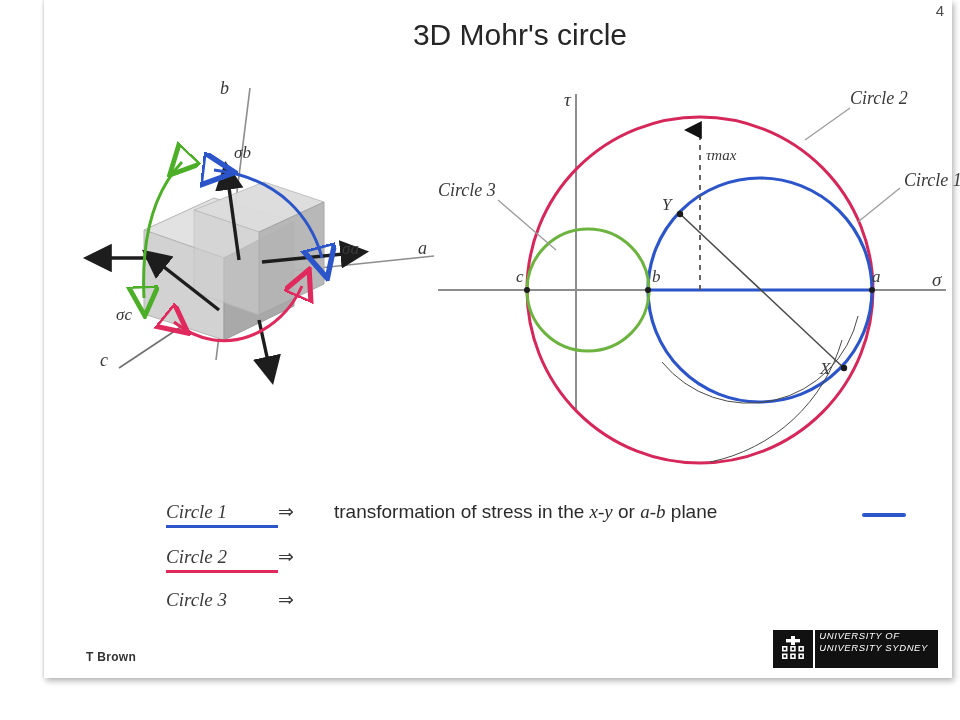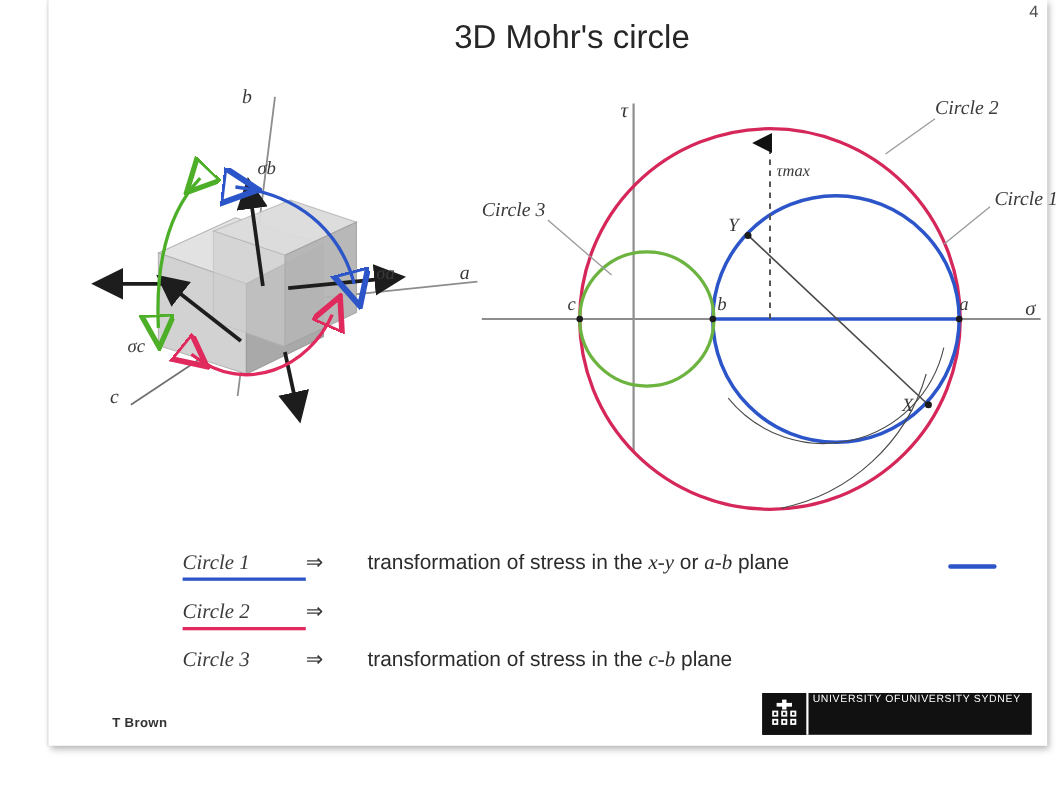--- a/index.html
+++ b/index.html
@@ -18,26 +18,26 @@
   .legend-row{position:absolute;display:flex;align-items:baseline;}
   .lg-name{width:112px;font-family:"Liberation Serif",serif;font-style:italic;
            font-size:19px;color:#3b3b3b;padding-bottom:2px;}
   .lg-name.u-blue{border-bottom:3px solid #2b55c8;}
   .lg-name.u-pink{border-bottom:3px solid #e0295c;}
   .lg-arrow{width:56px;font-size:19px;color:#3b3b3b;font-family:"DejaVu Sans",sans-serif;}
   .lg-desc{font-size:19px;color:#2b2b2b;font-family:"Liberation Sans",sans-serif;white-space:nowrap;}
   .lg-desc .it{font-style:italic;font-family:"Liberation Serif",serif;}
   #swatch{position:absolute;left:818px;top:513px;width:44px;height:4px;
           background:#2b55c8;border-radius:2px;}
-  #author{left:58px;bottom:14px;font-size:12px;font-weight:bold;color:#333;letter-spacing:.3px;}
+  #author{left:42px;bottom:14px;font-size:12px;font-weight:bold;color:#333;letter-spacing:.3px;}
   #uts{position:absolute;right:14px;bottom:10px;height:38px;display:flex;align-items:stretch;
        background:#111;}
   #uts-mark{width:40px;display:flex;align-items:center;justify-content:center;background:#111;}
-  #uts-txt{display:flex;flex-direction:row;padding:0 10px 0 4px;
-           border-left:2px solid #fff;}
+  #uts-txt{display:flex;flex-direction:column;padding:0 10px 0 4px;
+           border-left:2px solid #fff;font-style:italic;}
   #uts-txt span{color:#fff;font-size:9.5px;line-height:12px;letter-spacing:.6px;
                 font-family:"Liberation Sans",sans-serif;}
 </style>
 </head>
 <body>
 
 <div id="edge"></div>
 
 <div id="slide">
 
@@ -148,21 +148,20 @@
   </div>
 
   <div class="legend-row" style="left:122px;top:545px;">
     <span class="lg-name u-pink">Circle 2</span>
     <span class="lg-arrow">⇒</span>
   </div>
 
   <div class="legend-row" style="left:122px;top:588px;">
     <span class="lg-name">Circle 3</span>
     <span class="lg-arrow">⇒</span>
-    <span class="lg-desc"><span>transformation of stress in the </span><span class="it">c-b</span><span> plane</span></span>
   </div>
 
   <div id="swatch"></div>
 
   <div class="abs" id="author">T Brown</div>
 
   <div id="uts">
     <div id="uts-mark">
       <svg width="26" height="28" viewBox="0 0 26 28">
         <g fill="#fff">

